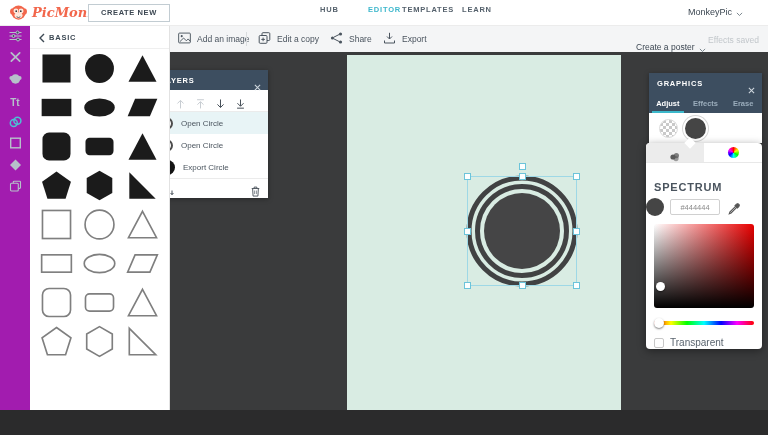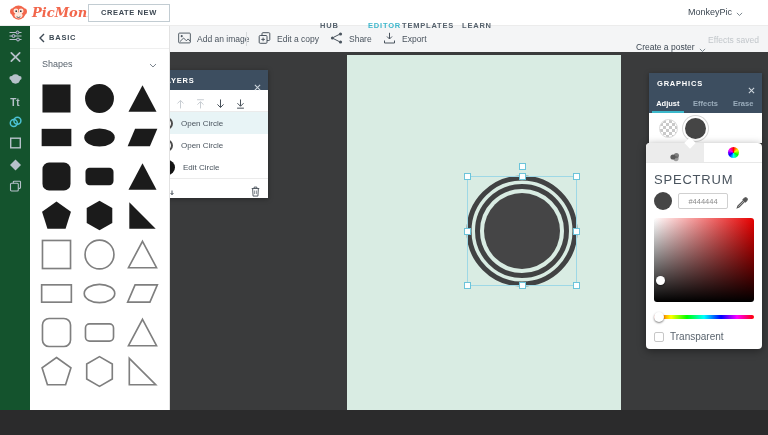--- a/index.html
+++ b/index.html
@@ -5,36 +5,36 @@
   html,body{margin:0;padding:0;background:#888;}
   *{box-sizing:border-box;font-family:"Liberation Sans",sans-serif;}
   #app{position:relative;width:768px;height:435px;background:#3a3b3c;overflow:hidden;}
 
   
   .topbar{position:absolute;left:0;top:0;width:768px;height:26px;background:#ffffff;border-bottom:1px solid #ececec;z-index:60;}
   .logo{position:absolute;left:9px;top:3px;display:flex;align-items:center;gap:4px;}
   .logo svg{width:19px;height:19px;}
   .logo-text{font-family:"DejaVu Serif",serif;font-style:italic;font-weight:bold;font-size:13px;color:#f2664b;}
   .create-new{position:absolute;left:88px;top:4px;height:18px;padding:0 12px;background:#fff;border:1px solid #c2ccd2;border-radius:0;font-size:7.5px;font-weight:bold;letter-spacing:.6px;color:#3c4752;line-height:16px;}
-  .nav-item{position:absolute;top:21px;font-size:7.5px;font-weight:bold;letter-spacing:.8px;color:#55616c;}
+  .nav-item{position:absolute;top:5px;font-size:7.5px;font-weight:bold;letter-spacing:.8px;color:#55616c;}
   .nav-item.active{color:#3db7cc;padding-left:12px;}
   .account{position:absolute;left:688px;top:7px;font-size:9px;color:#3c4752;display:flex;align-items:center;gap:4px;}
   .account .chev{width:7px;height:7px;color:#6a7680;}
 
   
   .subbar{position:absolute;left:170px;top:26px;width:598px;height:26px;background:#f4f5f6;z-index:55;}
   .tb-item{position:absolute;top:0;height:26px;display:flex;align-items:center;gap:6px;font-size:8.5px;color:#4a545e;}
   .tb-item svg{width:13px;height:12px;color:#4a545e;}
   .tb-sep{position:absolute;left:76px;top:6px;width:1px;height:14px;background:#d9dcde;}
   .create-poster{position:absolute;left:466px;top:0;height:26px;display:flex;align-items:flex-end;gap:4px;font-size:8.5px;color:#3c4752;}
   .create-poster .chev{width:7px;height:7px;color:#6a7680;}
   .changes-saved{position:absolute;left:538px;top:9px;font-size:8.5px;color:#c2c7cb;}
 
   
-  .side{position:absolute;left:0;top:26px;width:30px;height:384px;background:#14532d;z-index:50;}
+  .side{position:absolute;left:0;top:26px;width:30px;height:384px;background:#a21caf;z-index:50;}
   .side-item{width:30px;height:21.5px;display:flex;align-items:center;justify-content:center;color:#b6c1ca;}
   .side-item svg{width:13px;height:12px;}
   .side-item .tt{font-size:10px;font-weight:bold;color:#b6c1ca;}
   .side-item.active{color:#4cc1d4;}
 
   
   .shapes-panel{position:absolute;left:30px;top:26px;width:140px;height:384px;background:#fff;border-right:1px solid #e2e2e2;z-index:45;}
   .basic-row{height:23px;border-bottom:1px solid #efefef;display:flex;align-items:center;padding-left:9px;gap:4px;font-size:7.5px;font-weight:bold;letter-spacing:.8px;color:#3e4a55;}
   .basic-row .chev{width:6px;height:8px;color:#3e4a55;}
   .shapes-dd{height:30px;display:flex;align-items:center;justify-content:space-between;padding:0 12px 0 12px;font-size:9px;color:#59636d;}
@@ -85,22 +85,22 @@
   .sw-current{width:21px;height:21px;border-radius:50%;background:#454545;box-shadow:0 0 0 2px #fff,0 0 0 3px #d7d7d7;}
 
   
   .popover{position:absolute;left:646px;top:143px;width:116px;height:206px;background:#fff;border-radius:4px;box-shadow:0 2px 9px rgba(0,0,0,.4);z-index:40;}
   .pop-arrow{position:absolute;left:40px;top:-4px;width:8px;height:8px;background:#fff;transform:rotate(45deg);}
   .pop-tabs{height:20px;display:flex;border-bottom:1px solid #e8e8e8;border-radius:4px 4px 0 0;overflow:hidden;}
   .pop-tab{flex:1;display:flex;align-items:center;justify-content:center;}
   .pop-tab.active{background:#ececec;}
   .swatch-dots{width:12px;height:10px;color:#5a5a5a;}
   .wheel{width:11px;height:11px;border-radius:50%;background:conic-gradient(#f00,#ff0,#0f0,#0ff,#00f,#f0f,#f00);}
-  .spectrum-label{margin:9px 0 5px 8px;font-size:13px;font-weight:normal;letter-spacing:.8px;color:#4a545e;}
-  .hex-row{display:flex;align-items:center;gap:6px;padding-left:8px;}
+  .spectrum-label{margin:18px 0 5px 8px;font-size:11px;font-weight:bold;letter-spacing:.8px;color:#4a545e;}
+  .hex-row{display:flex;align-items:center;gap:6px;padding-left:0;}
   .hex-swatch{width:18px;height:18px;border-radius:50%;background:#454545;}
   .hex-input{width:50px;height:16px;border:1px solid #d0d0d0;border-radius:2px;font-size:7.5px;color:#8a8a8a;text-align:center;padding:0;}
   .dropper{width:12px;height:12px;color:#555;margin-left:2px;}
   .sat-box{position:relative;margin:8px 8px 0 8px;width:100px;height:84px;border-radius:3px;
     background:linear-gradient(to bottom,rgba(0,0,0,0),#000),linear-gradient(to right,#fff,#e80000);}
   .sat-dot{position:absolute;left:2px;top:58px;width:9px;height:9px;border-radius:50%;background:#fff;box-shadow:0 1px 2px rgba(0,0,0,.5);}
   .hue-row{position:relative;margin:10px 8px 0 8px;height:10px;}
   .hue-track{position:absolute;left:0;top:3px;width:100px;height:4px;border-radius:2px;
     background:linear-gradient(to right,#f00 0%,#ff0 17%,#0f0 33%,#0ff 50%,#00f 67%,#f0f 83%,#f00 100%);}
   .hue-handle{position:absolute;left:0;top:0;width:10px;height:10px;border-radius:50%;background:#fff;box-shadow:0 1px 2px rgba(0,0,0,.5);}
@@ -234,26 +234,20 @@
           </svg></span>
       </div>
     </nav>
 
   <div class="shapes-panel">
     <div class="basic-row">
       <span class="chev"><svg viewBox="0 0 6 10" fill="none" stroke="currentColor" stroke-width="1.4">
             <path d="M5 1 L1 5 L5 9"></path>
           </svg></span>
       <span>BASIC</span>
-    </div>
-    <div class="shapes-dd">
-      <span>Shapes</span>
-      <span class="chev"><svg viewBox="0 0 12 8" fill="none" stroke="currentColor" stroke-width="1.5">
-            <path d="M1.5 1.5 L6 6 L10.5 1.5"></path>
-          </svg></span>
     </div>
     <div class="shape-grid">
         <div class="shape-cell">
           <svg viewBox="0 0 40 40" width="33" height="33">
             <rect x="3" y="3" width="34" height="34" fill="#1b1b1b"></rect>
           </svg>
         </div>
         <div class="shape-cell">
           <svg viewBox="0 0 40 40" width="33" height="33">
             <circle cx="20" cy="20" r="17.5" fill="#1b1b1b"></circle>
@@ -416,21 +410,21 @@
     <div class="layer-row selected">
       <span class="th-circle"></span>
       <span class="layer-label">Open Circle</span>
     </div>
     <div class="layer-row">
       <span class="th-circle"></span>
       <span class="layer-label">Open Circle</span>
     </div>
     <div class="layer-row">
       <span class="th-solid"></span>
-      <span class="layer-label">Edit Circle</span>
+      <span class="layer-label">Export Circle</span>
     </div>
     <div class="layers-footer">
       <span class="flatten-ic"><svg viewBox="0 0 14 12" fill="none" stroke="currentColor">
             <path d="M1 4.3 L5.5 6.8 L10 4.3 L5.5 1.8 Z"></path>
             <path d="M1 7.3 L5.5 9.8 L10 7.3"></path>
             <path d="M12 5.5 v4 M10.6 8 L12 9.7 L13.4 8"></path>
           </svg></span>
       <span class="trash-ic"><svg viewBox="0 0 10 12" fill="none" stroke="currentColor">
             <path d="M0.8 2.8 h8.4 M3.5 2.8 V1.2 h3 v1.6"></path>
             <path d="M1.8 2.8 l0.5 8.4 h5.4 l0.5-8.4"></path>

